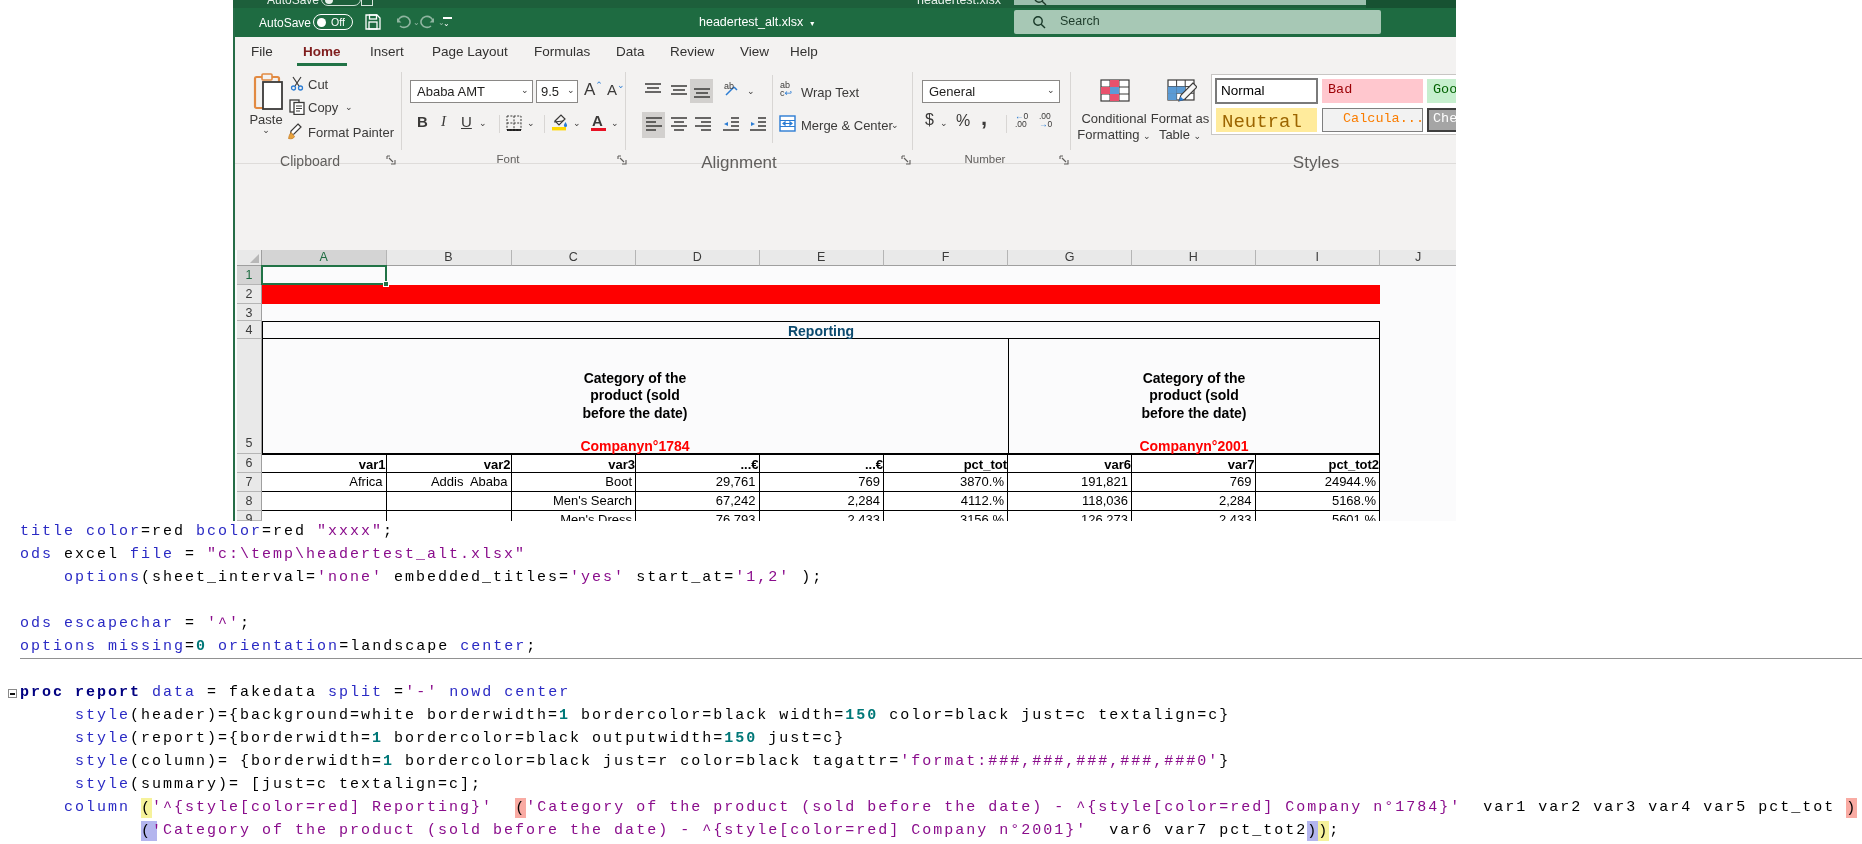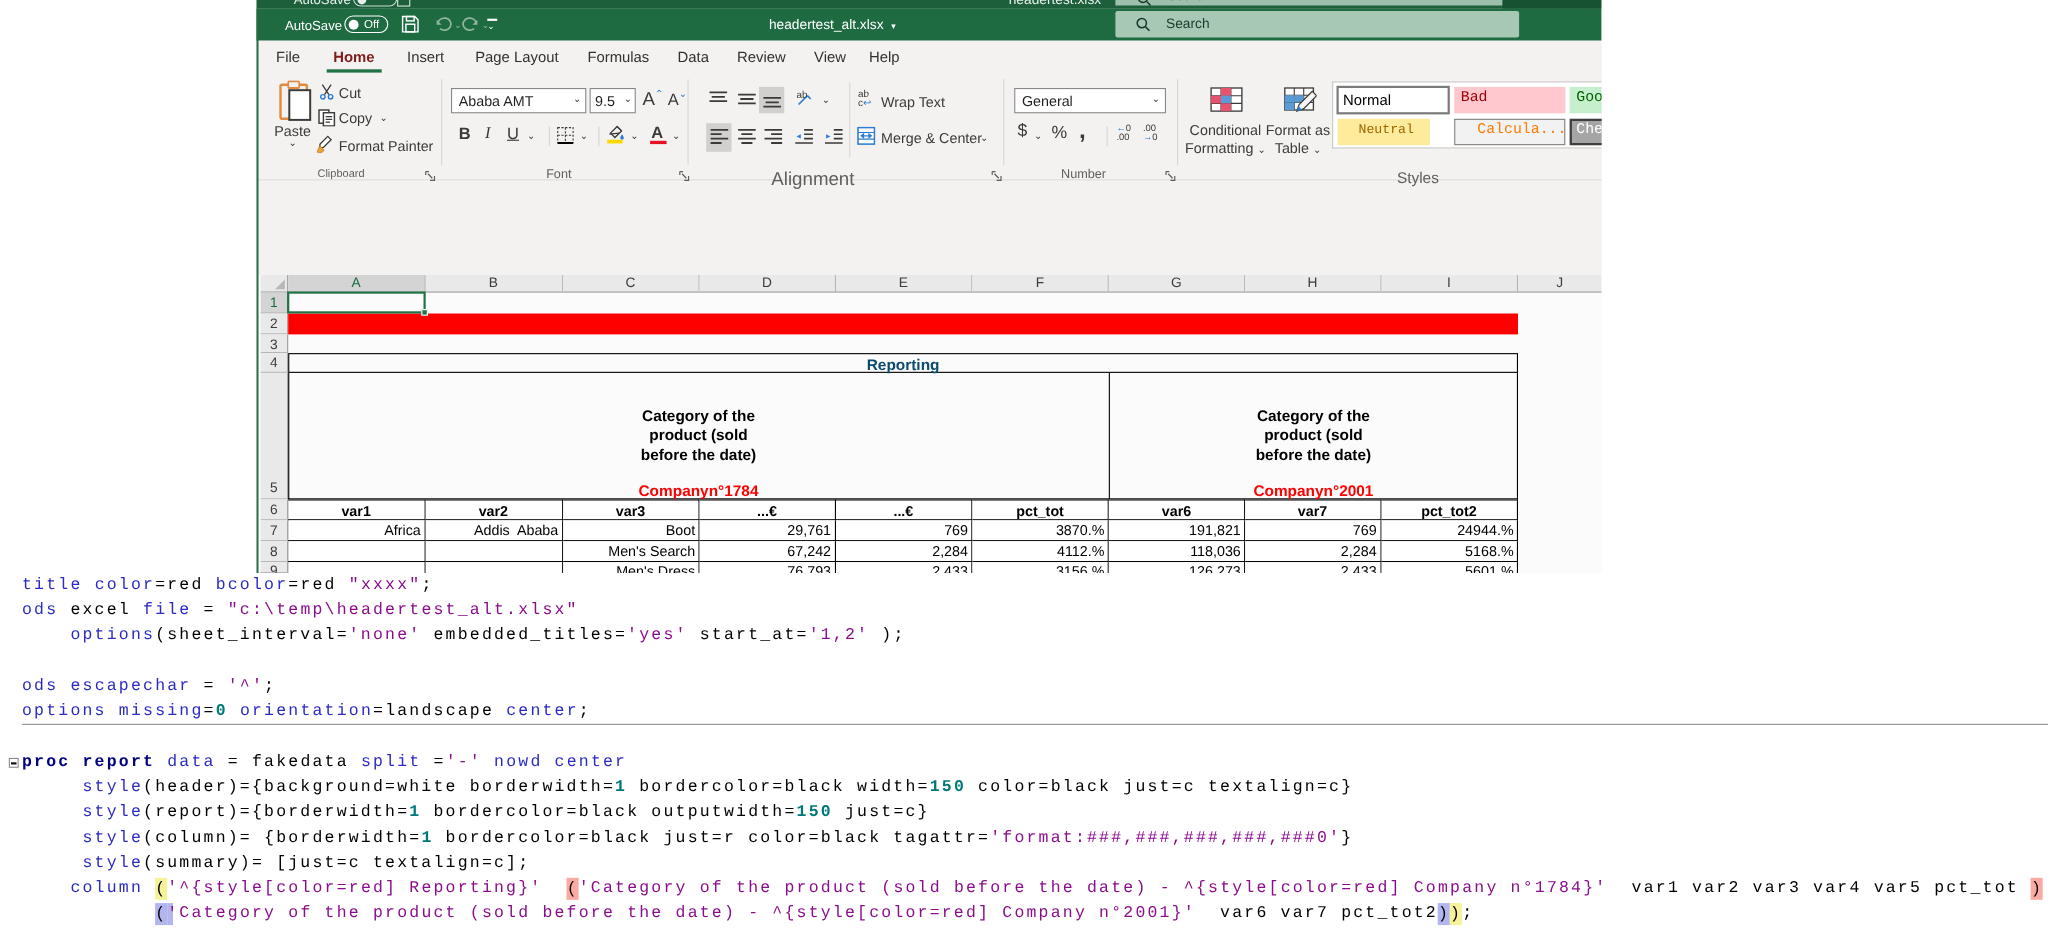--- a/index.html
+++ b/index.html
@@ -9,21 +9,21 @@
 #code{position:absolute;left:20px;top:520px;font-family:"Liberation Mono",monospace;font-size:15px;line-height:23px;letter-spacing:2px;color:#000;white-space:pre}
 .b{color:#2a2ac4}
 .s{color:#8a0d8c}
 .n{color:#007878;font-weight:bold}
 .pr{color:#000080;font-weight:bold}
 .hy{background:#f6f29b;padding:1.5px 0}
 .hs{background:#f9aba3;padding:1.5px 0}
 .hb{background:#b3b5ee;padding:1.5px 0}
 .hdr{top:0;height:16px;background:#e9e9e9;border-right:1px solid #b5b5b5;border-bottom:1px solid #9f9f9f;font-size:12.5px;color:#3b3b3b;text-align:center;line-height:15px}
 .gut{left:4px;width:25px;background:#e9e9e9;border-right:1px solid #9f9f9f;border-bottom:1px solid #b5b5b5;font-size:12.5px;color:#3b3b3b;text-align:center;line-height:18px}
-.h6{top:204px;height:18.5px;border-right:1px solid #000;border-bottom:1px solid #000;border-top:1px solid #000;font-size:13px;font-weight:bold;color:#000;text-align:center;line-height:19px;background:#fff}
+.h6{top:204px;height:18.5px;border-right:1px solid #000;border-bottom:1px solid #000;border-top:1px solid #000;font-size:13px;font-weight:bold;color:#000;text-align:right;line-height:19px;background:#fff}
 .h6:first-of-type{border-left:1px solid #000}
 .d7{top:222.5px;height:19px;border-right:1px solid #000;border-bottom:1px solid #000;font-size:13px;color:#000;text-align:right;padding-right:3px;line-height:18px;background:#fff}
 .d8{top:241.5px;height:19px;border-right:1px solid #000;border-bottom:1px solid #000;font-size:13px;color:#000;text-align:right;padding-right:3px;line-height:18px;background:#fff}
 .d9{top:260.5px;height:10.5px;border-right:1px solid #000;font-size:13px;color:#000;text-align:right;padding-right:3px;line-height:18px;background:#fff;overflow:hidden}
 </style></head>
 <body>
 <div id="win">
 
 <div class="abs" style="left:0;top:0;width:1223px;height:8px;background:#1d5f3b;overflow:hidden">
   <div class="abs" style="left:34px;top:-7px;color:#e6efe9;font-size:12px">AutoSave</div>
@@ -87,25 +87,25 @@
   <div class="abs" style="left:557px;top:7px;font-size:13.5px;color:#323130">Help</div>
 </div>
 
 <div id="ribbon" class="abs" style="left:0;top:67px;width:1223px;height:97px;background:#f3f2f1;border-bottom:1px solid #dedcda">
 
   <div class="abs" style="left:168px;top:5px;width:1px;height:78px;background:#d8d6d4"></div>
   <div class="abs" style="left:392px;top:5px;width:1px;height:78px;background:#d8d6d4"></div>
   <div class="abs" style="left:679px;top:5px;width:1px;height:78px;background:#d8d6d4"></div>
   <div class="abs" style="left:837px;top:5px;width:1px;height:78px;background:#d8d6d4"></div>
 
-  <div class="abs ctr" style="left:37px;top:86px;width:80px;font-size:10px;color:#605e5c">Clipboard</div>
+  <div class="abs ctr" style="left:37px;top:86px;width:80px;font-size:14px;color:#605e5c">Clipboard</div>
   <div class="abs ctr" style="left:235px;top:86px;width:80px;font-size:11.5px;color:#605e5c">Font</div>
   <div class="abs ctr" style="left:466px;top:86px;width:80px;font-size:17px;color:#605e5c">Alignment</div>
   <div class="abs ctr" style="left:712px;top:86px;width:80px;font-size:11.5px;color:#605e5c">Number</div>
-  <div class="abs ctr" style="left:1016px;top:86px;width:80px;font-size:14px;color:#605e5c">Styles</div>
+  <div class="abs ctr" style="left:1043px;top:86px;width:80px;font-size:17px;color:#605e5c">Styles</div>
   <svg class="abs" style="left:153px;top:88px" width="10" height="10" viewBox="0 0 10 10">
         <path d="M1 1v3M1 1h3M3 3l4 4M9 5v4h-4M9 9" fill="none" stroke="#605e5c" stroke-width="1.1"></path>
       </svg>
   <svg class="abs" style="left:384px;top:88px" width="10" height="10" viewBox="0 0 10 10">
         <path d="M1 1v3M1 1h3M3 3l4 4M9 5v4h-4" fill="none" stroke="#605e5c" stroke-width="1.1"></path>
       </svg>
   <svg class="abs" style="left:668px;top:88px" width="10" height="10" viewBox="0 0 10 10">
         <path d="M1 1v3M1 1h3M3 3l4 4M9 5v4h-4" fill="none" stroke="#605e5c" stroke-width="1.1"></path>
       </svg>
   <svg class="abs" style="left:826px;top:88px" width="10" height="10" viewBox="0 0 10 10">
@@ -248,21 +248,21 @@
         <path d="M12 22l1.5-4.5L17 21z" fill="#2b7cd3"></path>
       </svg>
   <div class="abs ctr" style="left:907px;top:44px;width:80px;font-size:13px;color:#3b3a39">Format as</div>
   <div class="abs ctr" style="left:907px;top:60px;width:80px;font-size:13px;color:#3b3a39">Table <span style="font-size:9px">⌄</span></div>
   <div class="abs" style="left:978px;top:7px;width:245px;height:61px;background:#fff;border:1px solid #c8c6c4;border-right:none">
     <div class="abs" style="left:3px;top:3px;width:103px;height:26px;border:2px solid #7a7a7a;background:#fff">
           <div style="position:absolute;left:4px;top:3px;font-size:13.5px;color:#000">Normal</div>
         </div>
     <div class="abs" style="left:110px;top:4px;width:101px;height:24px;background:#ffc7ce;color:#9c0006;font-family:'Liberation Mono',monospace;font-size:13.5px;padding:3px 0 0 6px">Bad</div>
     <div class="abs" style="left:215px;top:4px;width:101px;height:24px;background:#c6efce;color:#006100;font-family:'Liberation Mono',monospace;font-size:13.5px;padding:3px 0 0 6px">Good</div>
-    <div class="abs" style="left:4px;top:33px;width:84px;height:24px;background:#ffeb9c;color:#9c6500;font-family:'Liberation Mono',monospace;font-size:12px;padding:3px 0 0 19px">Neutral</div>
+    <div class="abs" style="left:4px;top:33px;width:101px;height:24px;background:#ffeb9c;color:#9c6500;font-family:'Liberation Mono',monospace;font-size:19px;padding:3px 0 0 6px">Neutral</div>
     <div class="abs" style="left:110px;top:33px;width:101px;height:24px;background:#f2f2f2;border:1px solid #7f7f7f;color:#fa7d00;font-family:'Liberation Mono',monospace;font-size:13.5px;padding:2px 0 0 20px">Calcula...</div>
     <div class="abs" style="left:215px;top:33px;width:101px;height:24px;background:#a5a5a5;border:2px solid #3f3f3f;color:#fff;font-family:'Liberation Mono',monospace;font-size:13.5px;padding:1px 0 0 4px">Check</div>
   </div>
 </div>
 
 
 <div id="grid" class="abs" style="left:0;top:250px;width:1223px;height:271px;background:#fbfbfc">
 
   <div class="abs" style="left:4px;top:0;width:25px;height:16px;background:#e9e9e9;border-right:1px solid #9f9f9f;border-bottom:1px solid #9f9f9f">
         <div style="position:absolute;right:2px;bottom:2px;width:0;height:0;border-left:9px solid transparent;border-bottom:9px solid #b8b8b8"></div>

